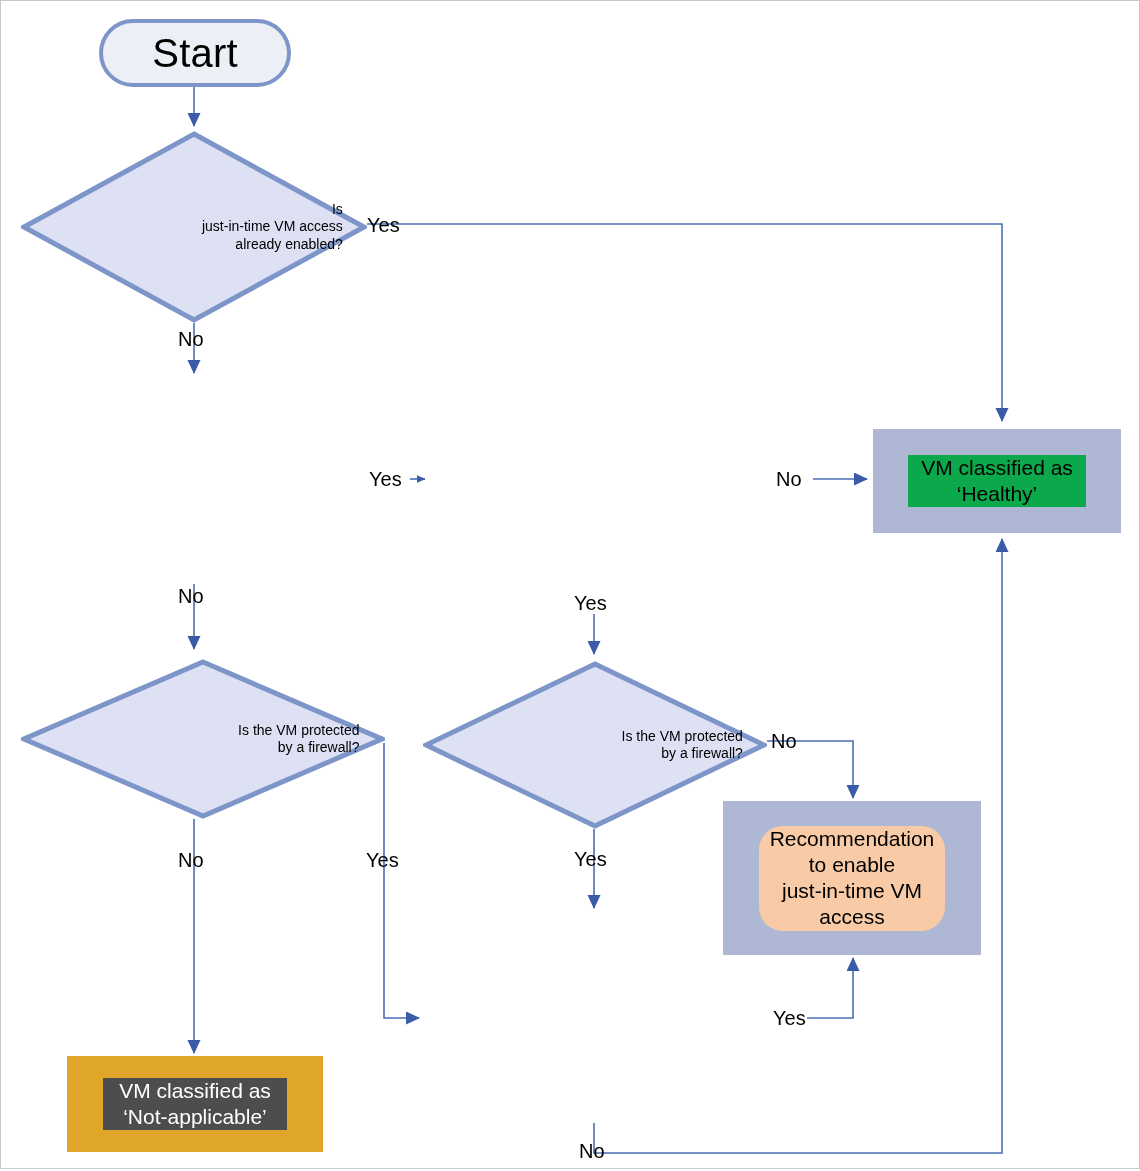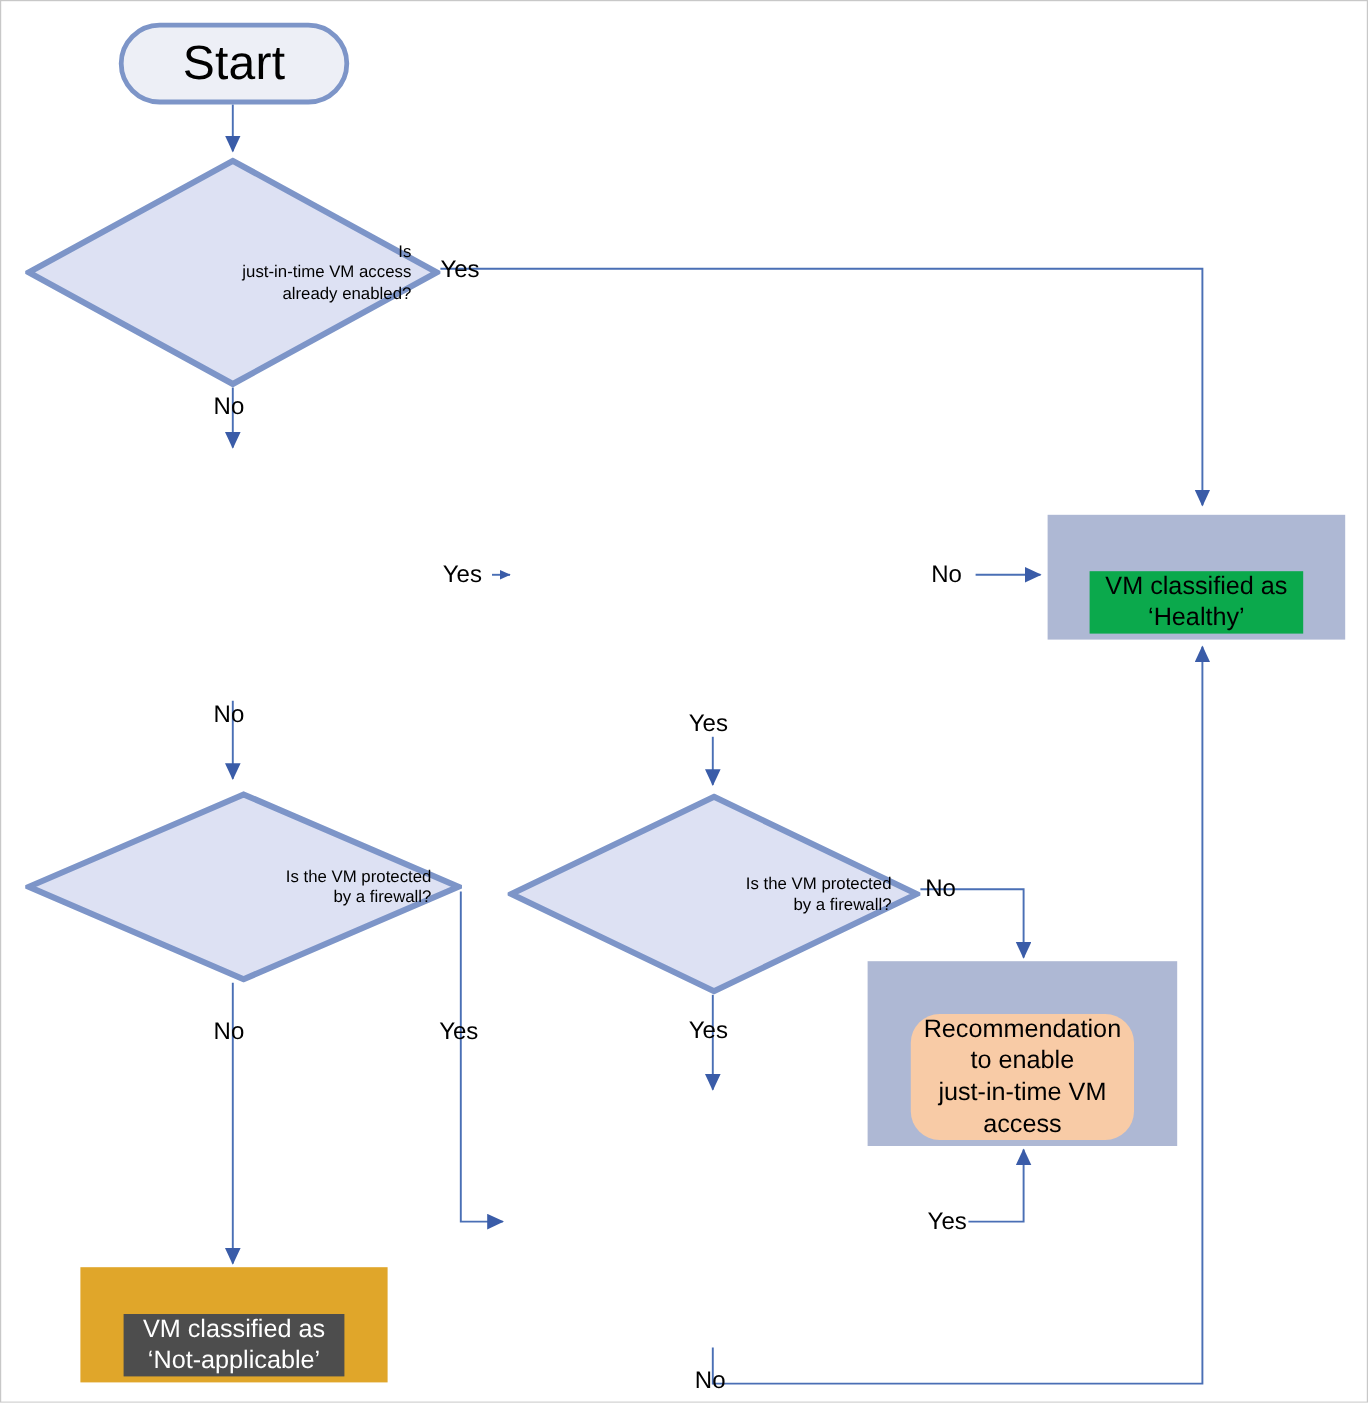--- a/index.html
+++ b/index.html
@@ -60,21 +60,21 @@
     text-align: right;
     color: #000;
     font-size: 14px;
     line-height: 1.22;
     pointer-events: none;
   }
   .diamond-label span { display: block; width: 86%; }
   
   .procbox {
     display: flex;
-    align-items: flex-end;
+    align-items: center;
     box-sizing: border-box;
   }
   .procbox .bar {
     flex: 0 0 auto;
   }
   .procbox .mid {
     flex: 1 1 auto;
     display: flex;
     align-items: center;
     justify-content: center;

